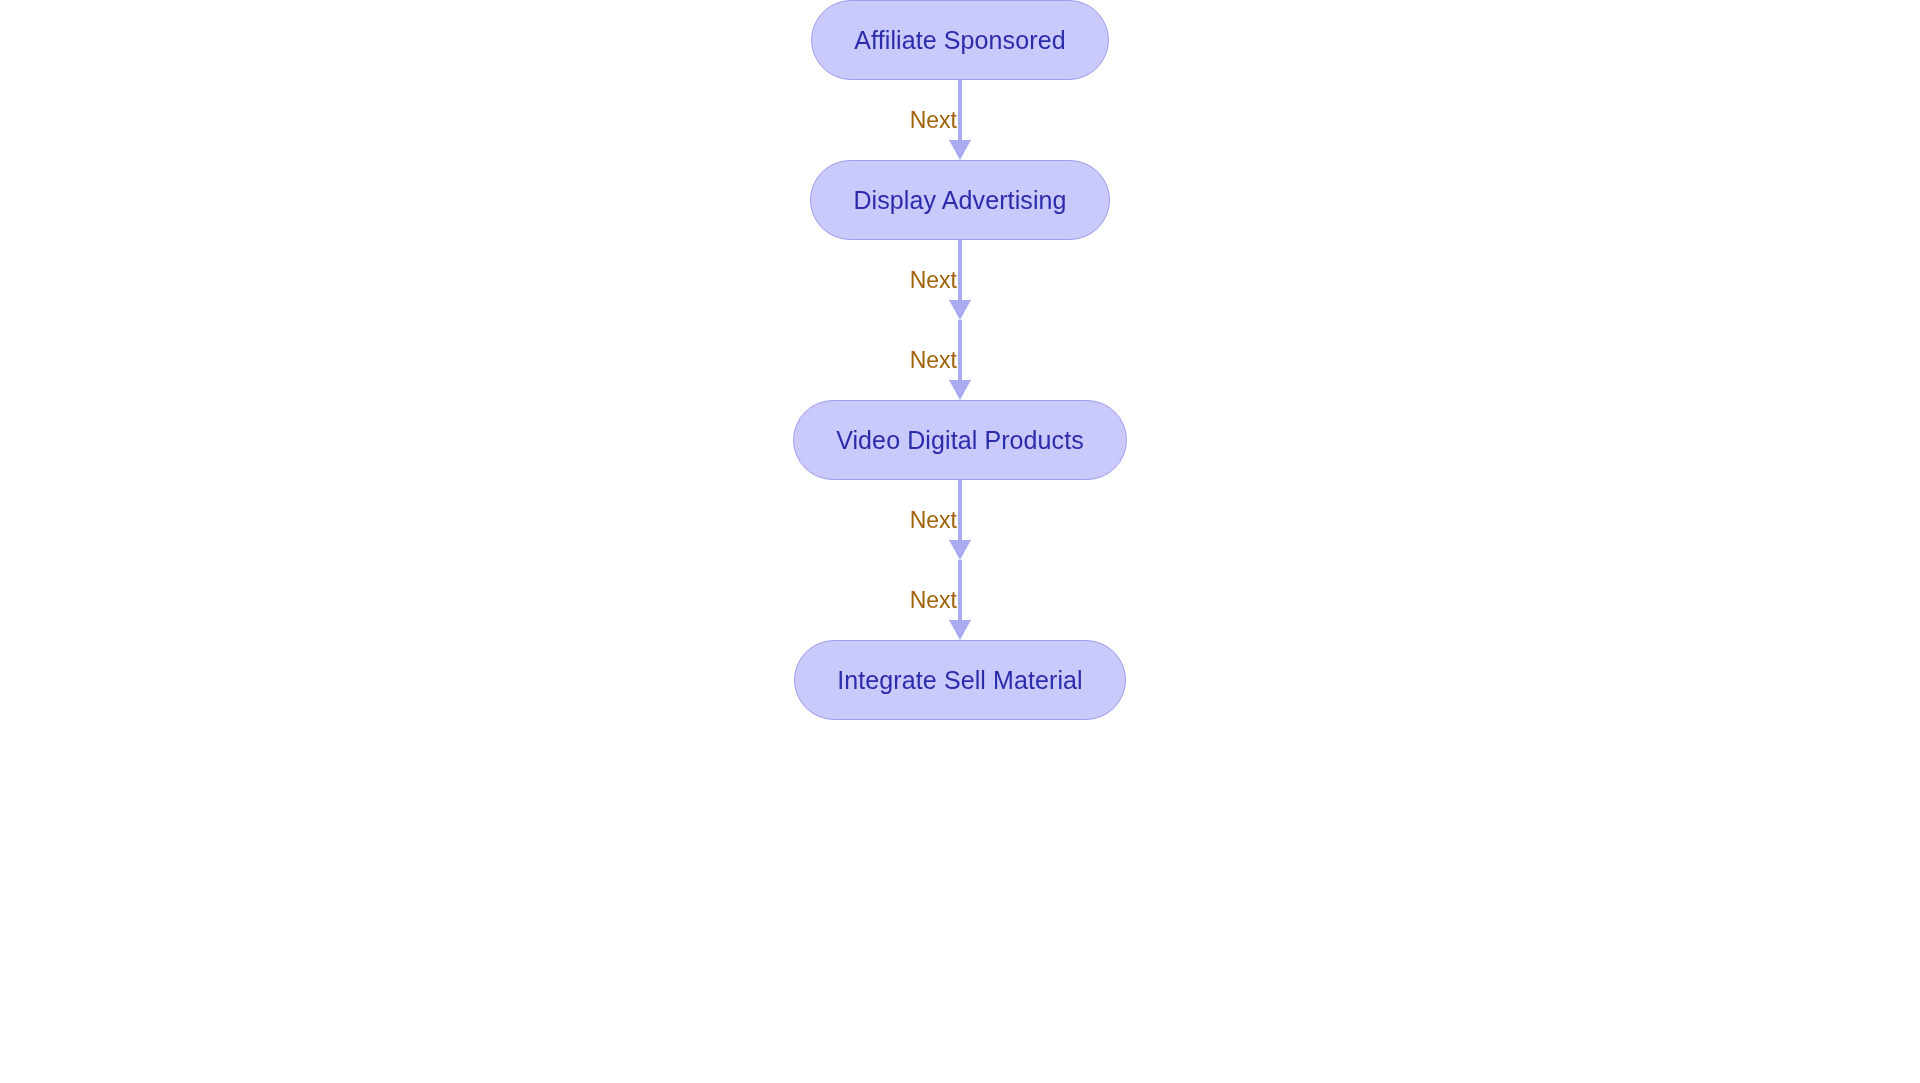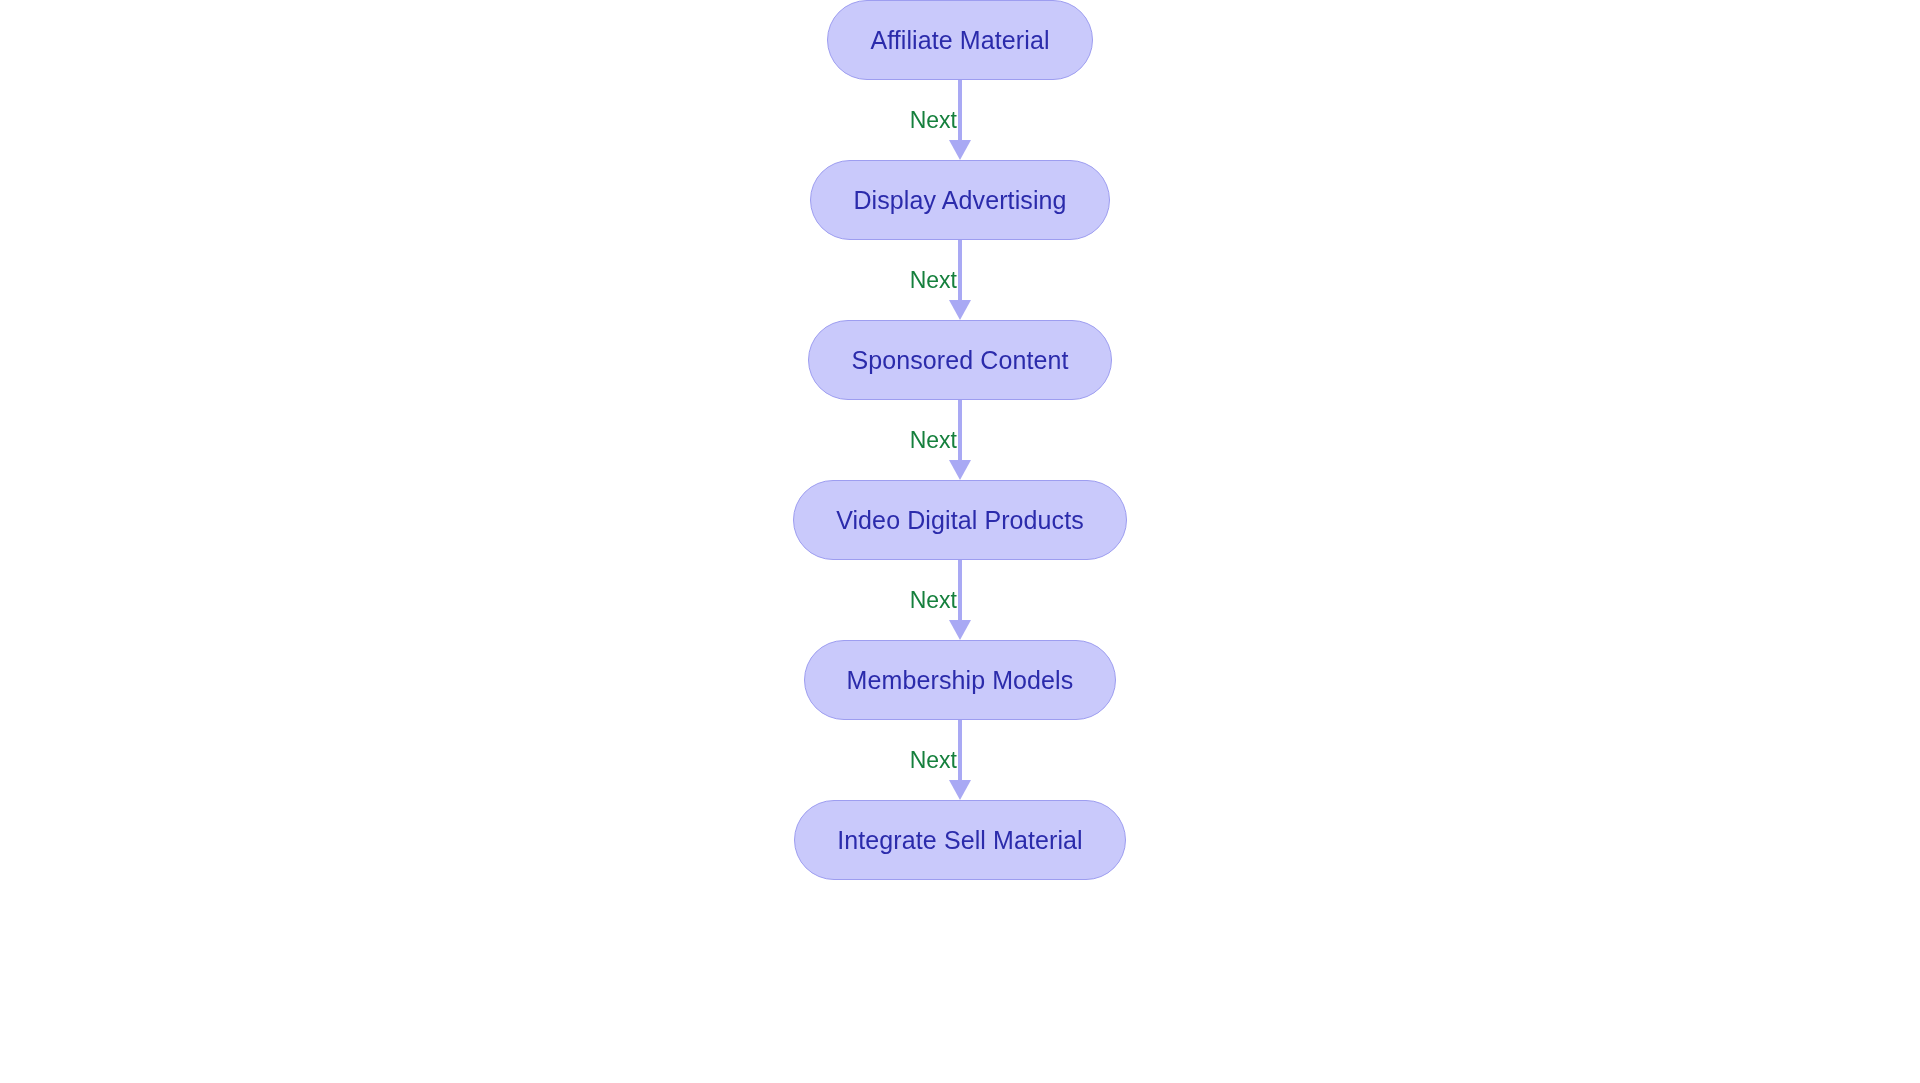--- a/index.html
+++ b/index.html
@@ -85,74 +85,68 @@
   }
 
   .connector-label {
     position: absolute;
     top: 50%;
     left: 50%;
     transform: translate(-100%, -50%);
     margin-left: -3px;
     font-family: "Liberation Sans", sans-serif;
     font-size: 23px;
-    color: #15803d;
+    color: #a16207;
     line-height: 1;
     white-space: nowrap;
   }
 </style>
 </head>
 <body>
 
 <div id="flowchart-canvas">
   <div class="flow-column">
 
     <div class="node">
-      <span class="node-label">Affiliate Material</span>
+      <span class="node-label">Affiliate Sponsored</span>
     </div>
 
     <div class="connector">
       <div class="connector-line"></div>
       <div class="connector-arrow"></div>
       <span class="connector-label">Next</span>
     </div>
 
     <div class="node">
       <span class="node-label">Display Advertising</span>
     </div>
 
     <div class="connector">
       <div class="connector-line"></div>
       <div class="connector-arrow"></div>
       <span class="connector-label">Next</span>
     </div>
 
-    <div class="node">
-      <span class="node-label">Sponsored Content</span>
-    </div>
 
     <div class="connector">
       <div class="connector-line"></div>
       <div class="connector-arrow"></div>
       <span class="connector-label">Next</span>
     </div>
 
     <div class="node">
       <span class="node-label">Video Digital Products</span>
     </div>
 
     <div class="connector">
       <div class="connector-line"></div>
       <div class="connector-arrow"></div>
       <span class="connector-label">Next</span>
     </div>
 
-    <div class="node">
-      <span class="node-label">Membership Models</span>
-    </div>
 
     <div class="connector">
       <div class="connector-line"></div>
       <div class="connector-arrow"></div>
       <span class="connector-label">Next</span>
     </div>
 
     <div class="node">
       <span class="node-label">Integrate Sell Material</span>
     </div>

